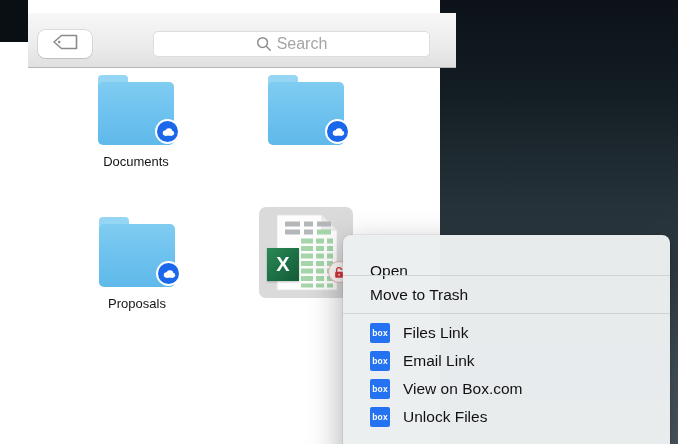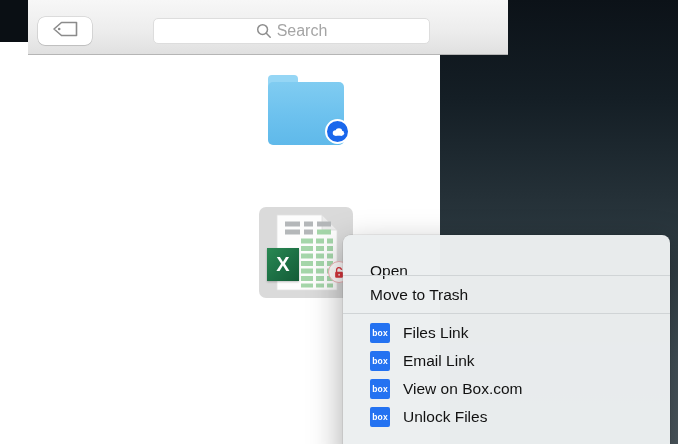--- a/index.html
+++ b/index.html
@@ -7,21 +7,21 @@
   .screen { position:relative; width:678px; height:444px; overflow:hidden; background:#fff; }
 
   
   .desktop { position:absolute; left:440px; top:0; width:238px; height:444px;
     background:linear-gradient(180deg,#0c1218 0%,#141e25 22%,#2c3940 55%,#44525a 82%,#4e5a61 100%); }
 
   
   .dark-corner { position:absolute; left:0; top:0; width:28px; height:42px; background:#0a0f14; }
 
   
-  .toolbar { position:absolute; left:28px; top:0; width:480px; height:55px;
+  .toolbar { position:absolute; left:28px; top:13px; width:428px; height:55px;
     background:linear-gradient(180deg,#f7f7f7 0%,#ececec 60%,#e0e0e0 100%);
     border-bottom:1px solid #b5b5b5; }
   .tag-button { position:absolute; left:10px; top:17px; width:54px; height:28px; background:#fff;
     border-radius:7px; box-shadow:0 0 0 0.5px rgba(0,0,0,0.18), 0 1px 1px rgba(0,0,0,0.08);
     display:flex; align-items:center; justify-content:center; cursor:default; }
   .search-field { position:absolute; left:125px; top:18px; width:277px; height:26px; background:#fff;
     border:1px solid #ddd; border-radius:5px; display:flex; align-items:center; justify-content:center;
     gap:5px; color:#a5a5a5; font-size:16px; }
 
   
@@ -81,36 +81,66 @@
       <span style="display:flex;">
         <svg width="16" height="16" viewBox="0 0 16 16">
           <circle cx="6.6" cy="6.6" r="4.9" fill="none" stroke="#8e8e8e" stroke-width="1.5"></circle>
           <line x1="10.3" y1="10.3" x2="14.2" y2="14.2" stroke="#8e8e8e" stroke-width="1.5" stroke-linecap="round"></line>
         </svg>
       </span>
       <span>Search</span>
     </div>
   </div>
 
+  <div class="item" style="left:78px; top:75px; width:116px;">
+    <div class="folder-icon">
+      <div class="folder-tab"></div>
+      <div class="folder-body"></div>
+      <div class="cloud-badge">
+        <svg width="16" height="12" viewBox="0 0 26 18">
+          <circle cx="9" cy="10.5" r="4.5" fill="#fff"></circle>
+            <circle cx="14.5" cy="8.5" r="5.5" fill="#fff"></circle>
+          <circle cx="19" cy="11" r="4" fill="#fff"></circle>
+            <rect x="8.5" y="9.5" width="11" height="5.5" fill="#fff"></rect>
+        </svg>
+      </div>
+    </div>
+    <div class="item-label">Documents</div>
+  </div>
 
   <div class="item" style="left:248px; top:75px; width:116px;">
     <div class="folder-icon">
       <div class="folder-tab"></div>
       <div class="folder-body"></div>
       <div class="cloud-badge">
         <svg width="16" height="12" viewBox="0 0 26 18">
           <circle cx="9" cy="10.5" r="4.5" fill="#fff"></circle>
             <circle cx="14.5" cy="8.5" r="5.5" fill="#fff"></circle>
           <circle cx="19" cy="11" r="4" fill="#fff"></circle>
             <rect x="8.5" y="9.5" width="11" height="5.5" fill="#fff"></rect>
         </svg>
       </div>
     </div>
   </div>
 
+  <div class="item" style="left:79px; top:217px; width:116px;">
+    <div class="folder-icon">
+      <div class="folder-tab"></div>
+      <div class="folder-body"></div>
+      <div class="cloud-badge">
+        <svg width="16" height="12" viewBox="0 0 26 18">
+          <circle cx="9" cy="10.5" r="4.5" fill="#fff"></circle>
+            <circle cx="14.5" cy="8.5" r="5.5" fill="#fff"></circle>
+          <circle cx="19" cy="11" r="4" fill="#fff"></circle>
+            <rect x="8.5" y="9.5" width="11" height="5.5" fill="#fff"></rect>
+        </svg>
+      </div>
+    </div>
+    <div class="item-label">Proposals</div>
+  </div>
 
   <div class="file-tile">
     <svg width="94" height="91" viewBox="0 0 94 91">
       <path d="M18,8 H63 L78,23 V83 H18 Z" fill="#fdfdfd" stroke="#e2e2e2" stroke-width="0.8"></path>
       <path d="M63,8 V23 H78 Z" fill="#ececec" stroke="#dcdcdc" stroke-width="0.8"></path>
 
       <rect x="26" y="14.5" width="15" height="5" fill="#b4b7b9"></rect>
       <rect x="45" y="14.5" width="9" height="5" fill="#b4b7b9"></rect>
       <rect x="58" y="14.5" width="14" height="5" fill="#b4b7b9"></rect>
       <rect x="26" y="22.5" width="15" height="5" fill="#b4b7b9"></rect>

